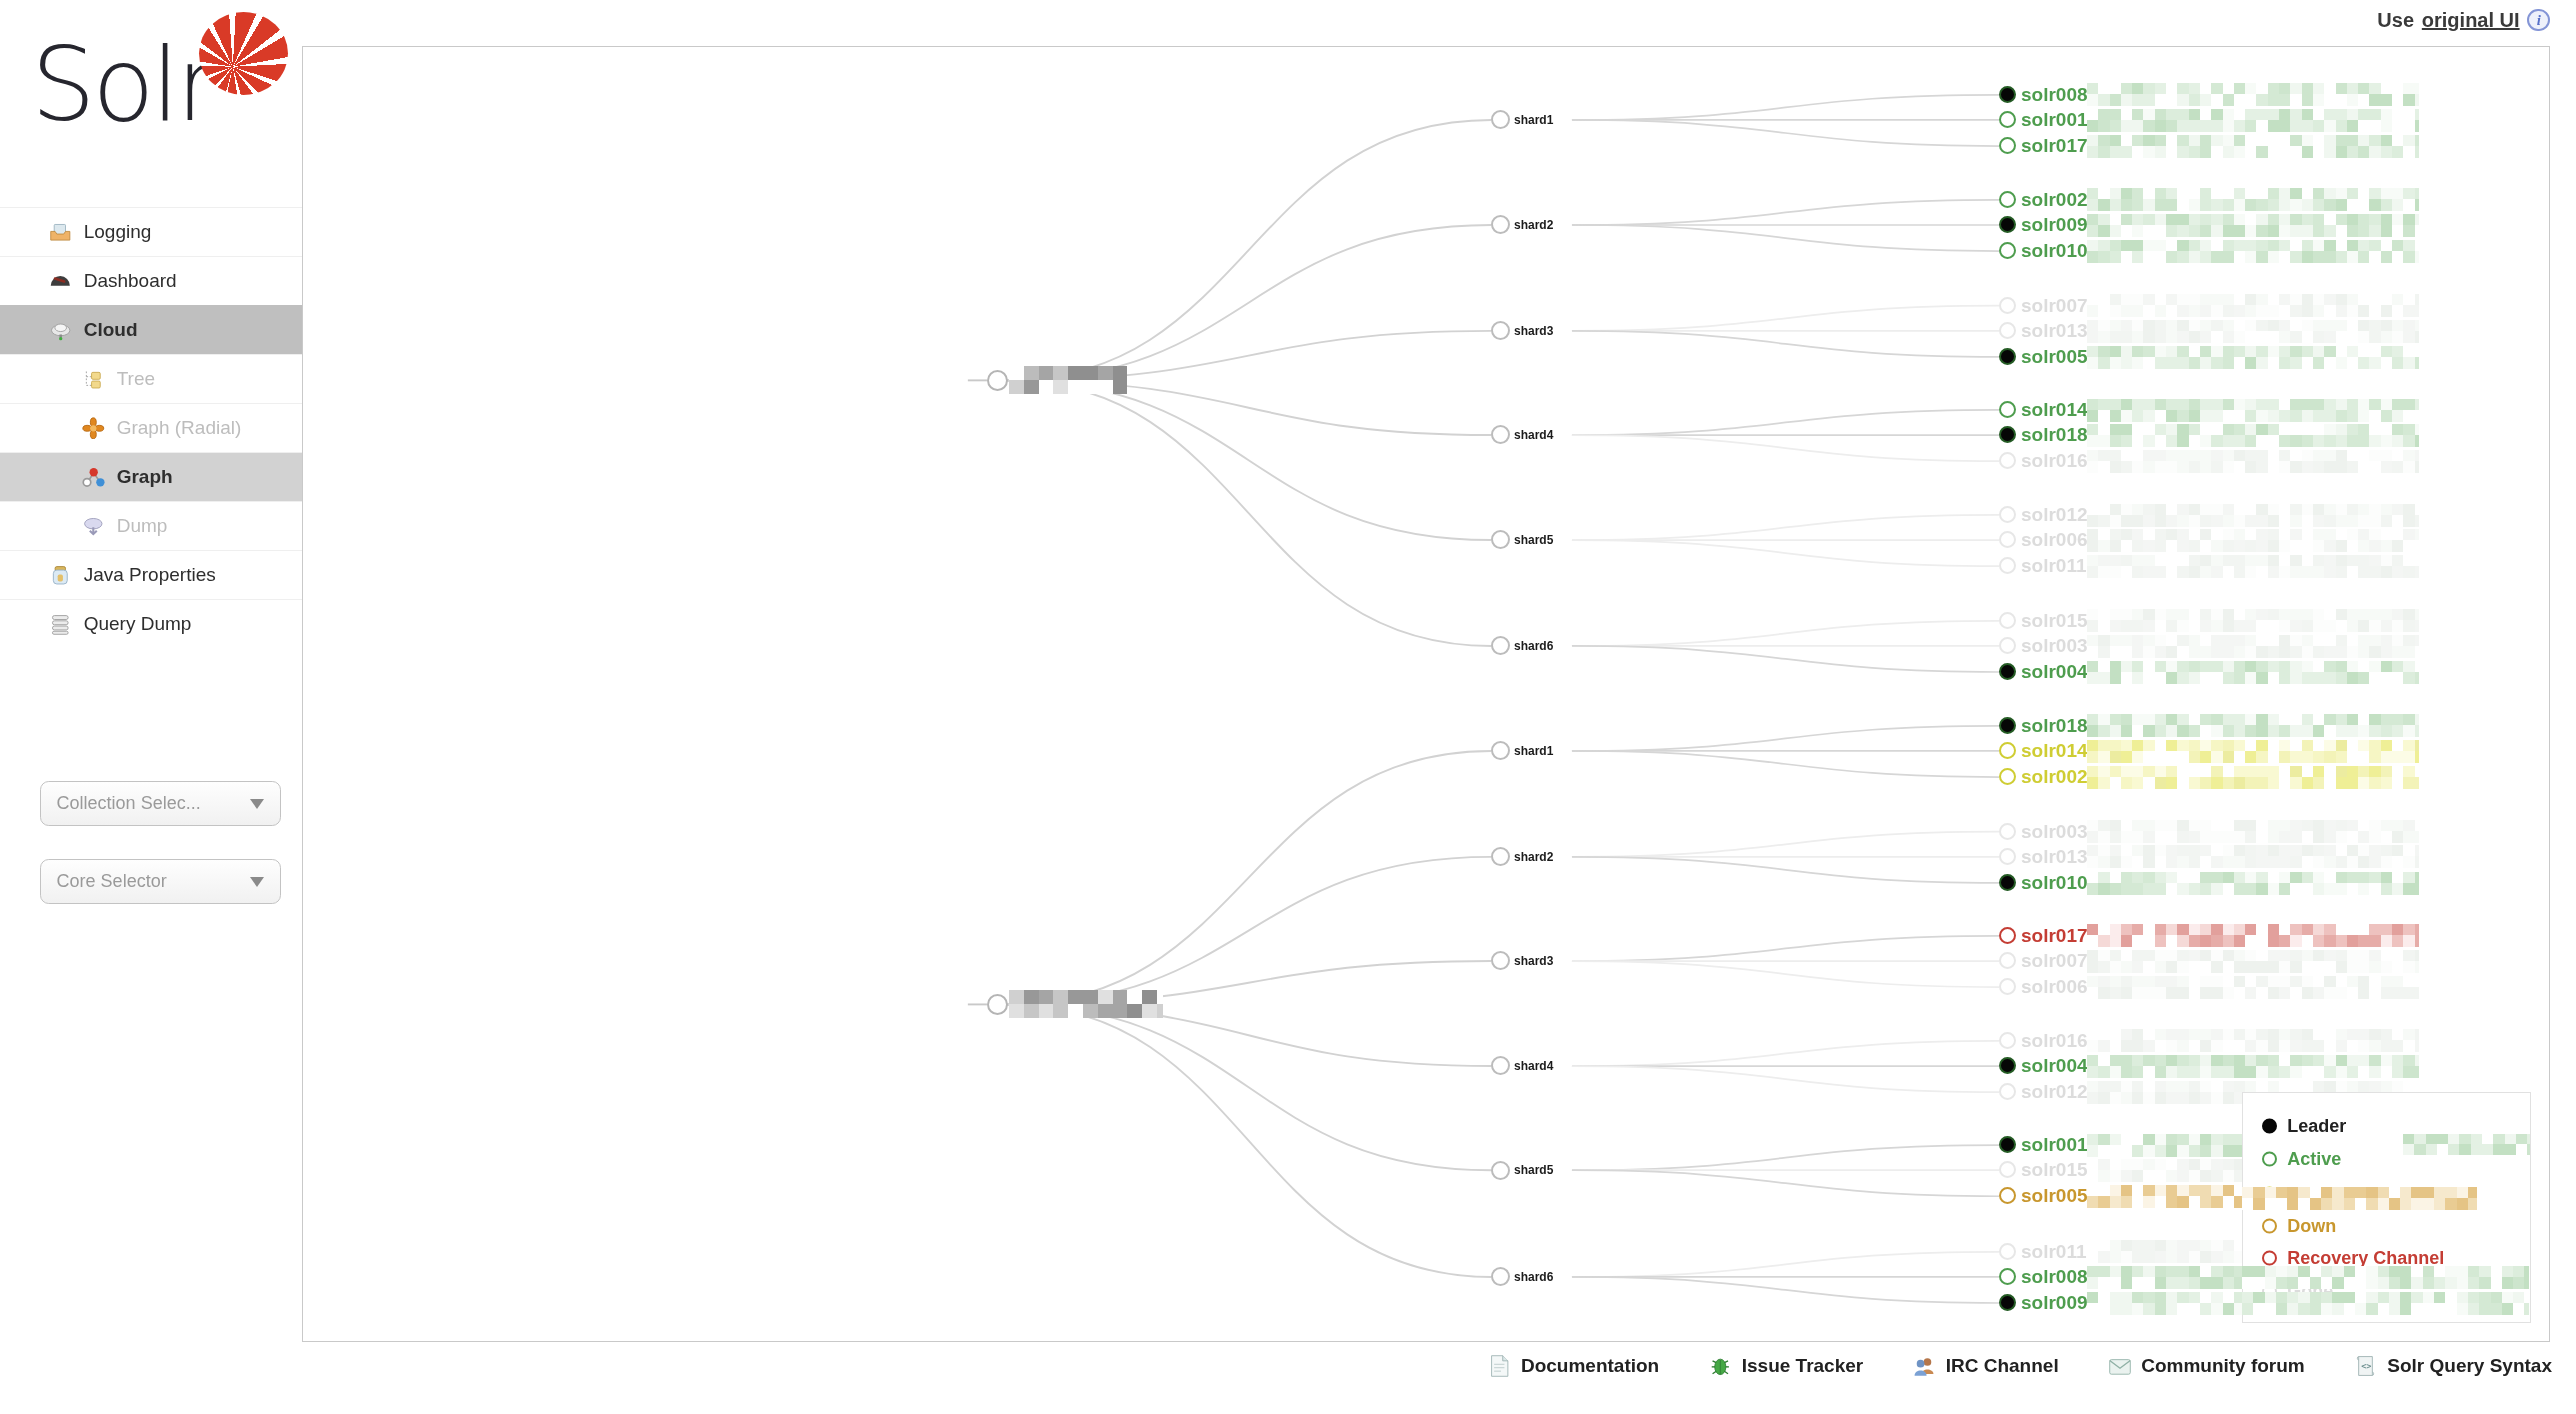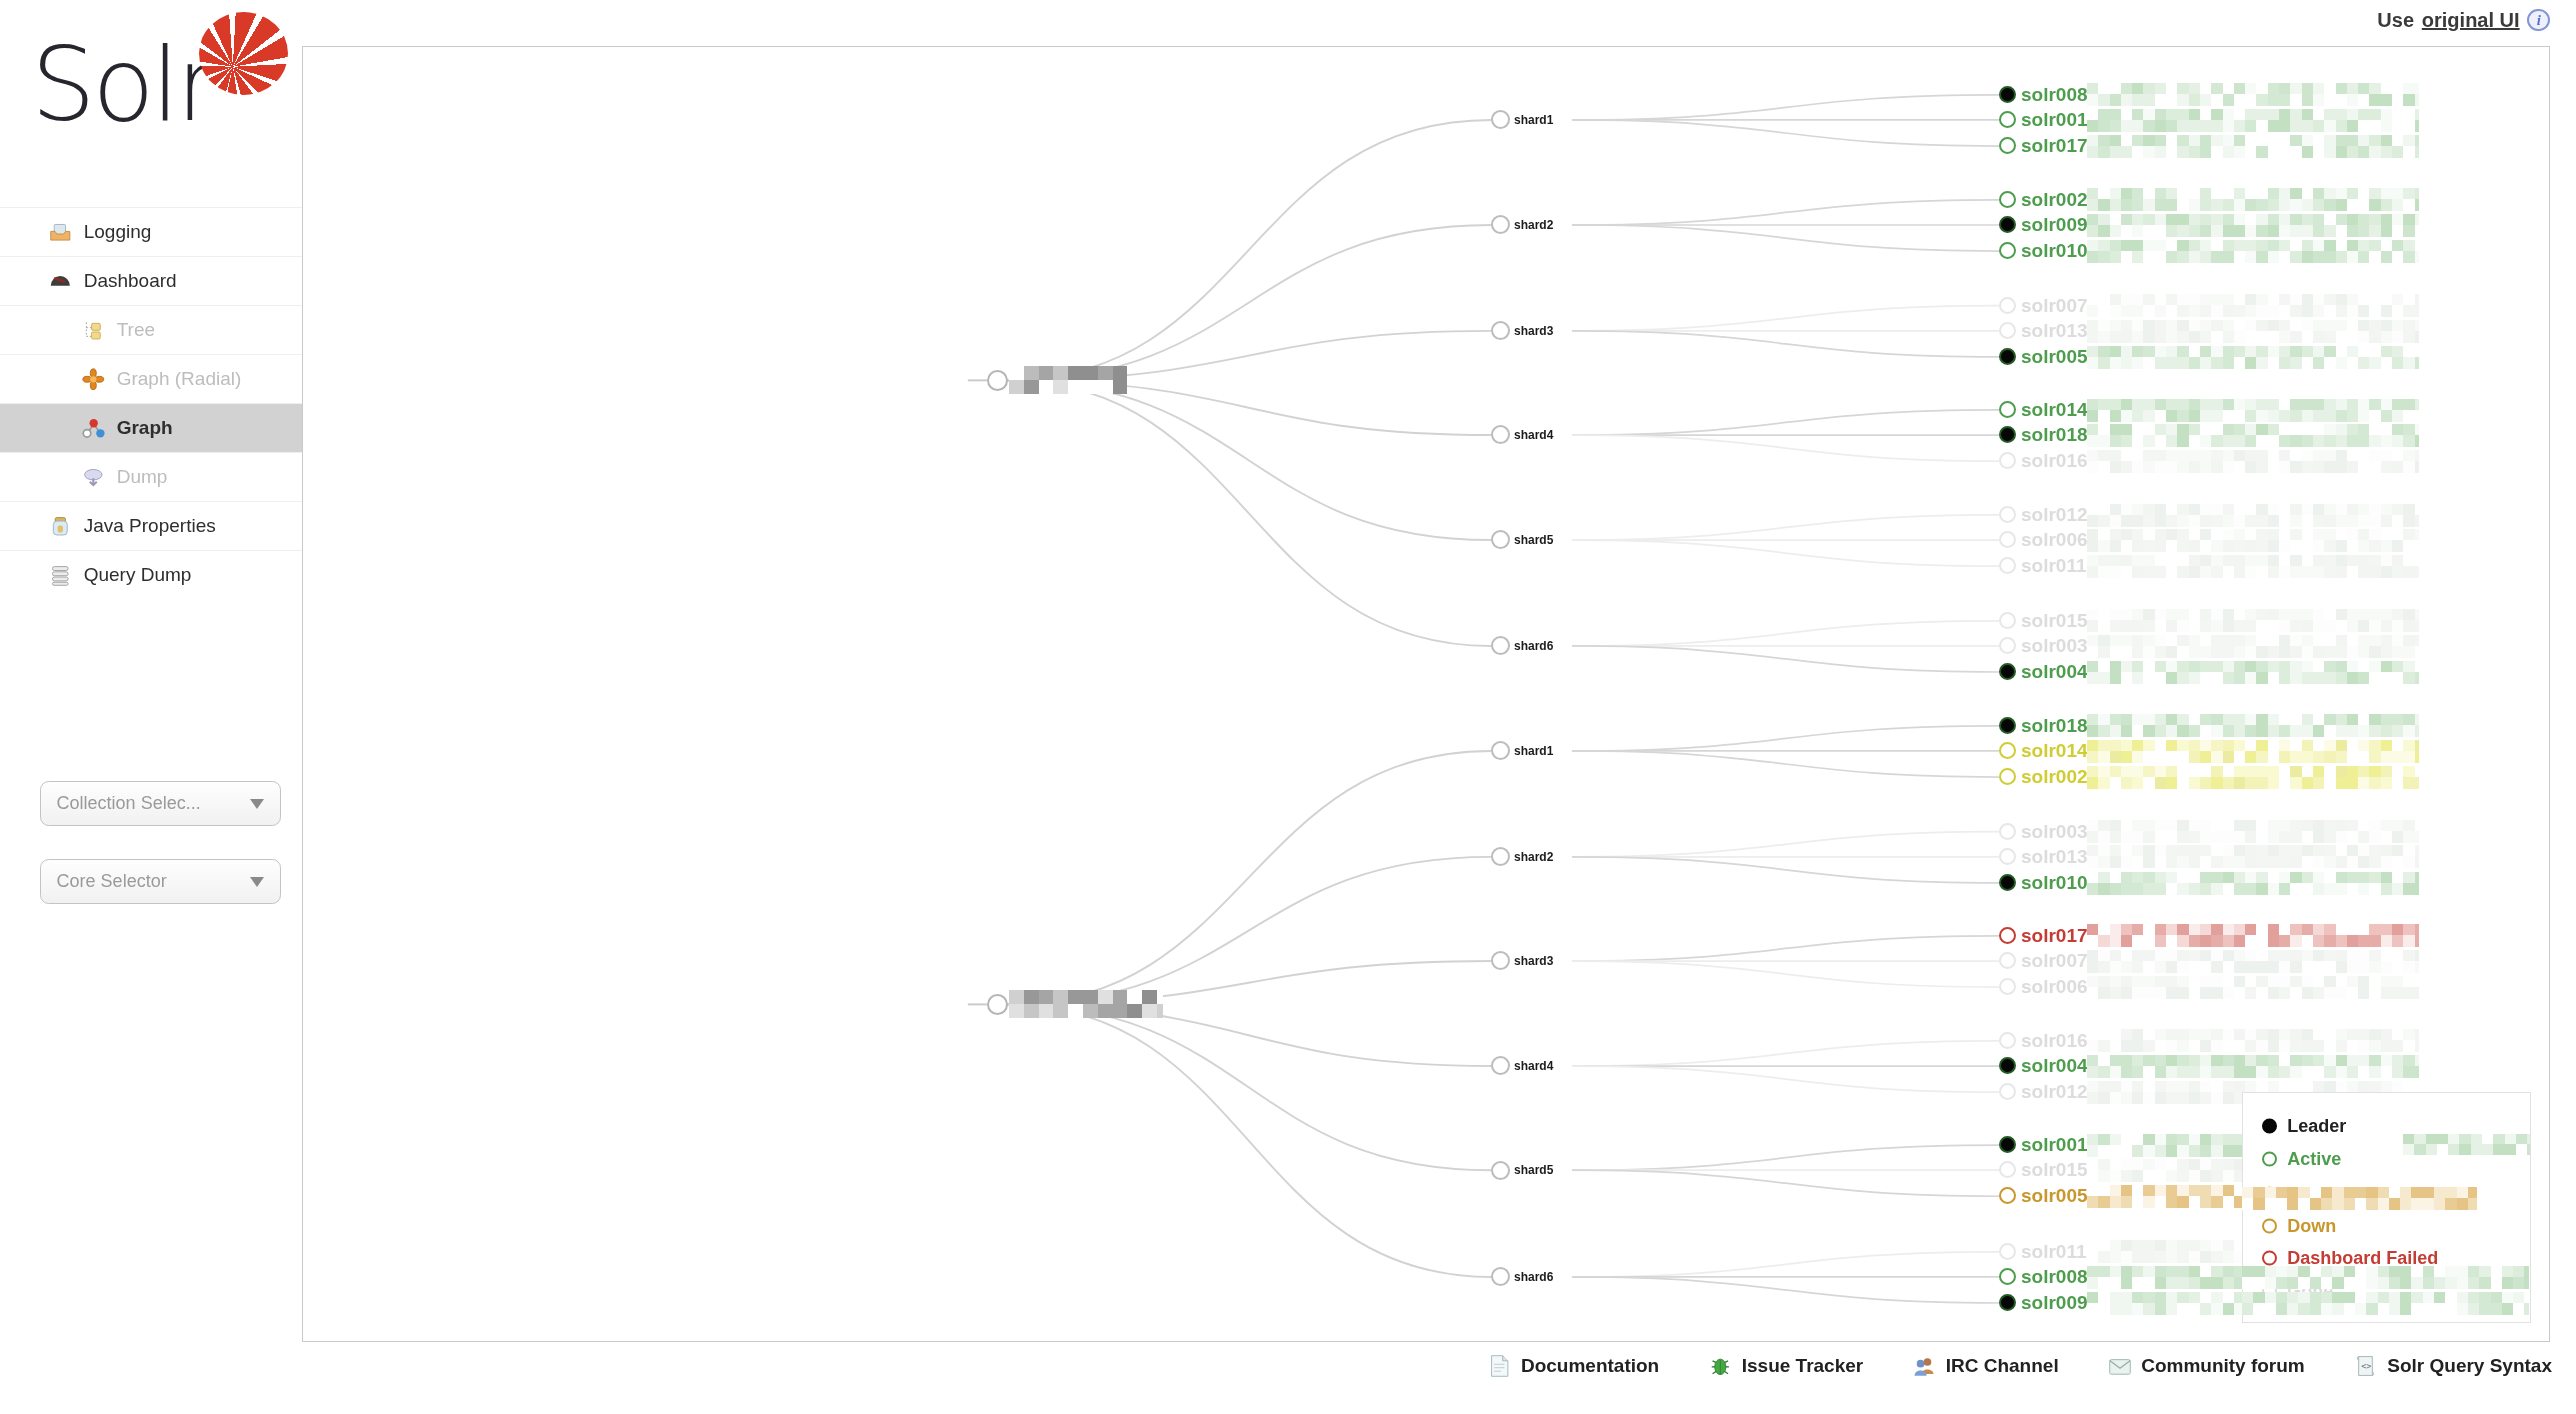--- a/index.html
+++ b/index.html
@@ -107,20 +107,31 @@
       </div>
       <div class="mi ">
         <span class="ic">
           <svg width="22.6" height="22.6" viewBox="0 0 26 26">
             <path d="M2 18 A11 11 0 0 1 24 18 Z" fill="#3d3d3d"></path>
             <rect x="5" y="10" width="14" height="3" rx="1.5" fill="#8a2d22" transform="rotate(18 12 12)"></rect>
           </svg>
         </span>
         <span>Dashboard</span>
       </div>
+      <div class="mi active">
+        <span class="ic">
+          <svg width="24" height="22.6" viewBox="0 0 28 26">
+            <ellipse cx="14" cy="13" rx="11" ry="6.5" fill="#e8e8e8" stroke="#9a9a9a"></ellipse>
+            <ellipse cx="14" cy="10" rx="7" ry="4.5" fill="#f5f5f5" stroke="#9a9a9a"></ellipse>
+            <rect x="12.5" y="18" width="3" height="4" fill="#8a8a8a"></rect>
+            <circle cx="14" cy="23" r="2" fill="#3fae3f"></circle>
+          </svg>
+        </span>
+        <span>Cloud</span>
+      </div>
       <div class="mi sub disabled">
         <span class="ic">
           <svg width="22.6" height="22.6" viewBox="0 0 26 26">
             <path d="M5 4 V20 H11" fill="none" stroke="#9a9a9a" stroke-dasharray="2 2"></path>
             <path d="M5 10 H11" stroke="#9a9a9a" stroke-dasharray="2 2"></path>
             <rect x="11" y="5" width="10" height="8" rx="1.5" fill="#f2d98c" stroke="#c9a94f"></rect>
             <rect x="11" y="15" width="10" height="8" rx="1.5" fill="#f2d98c" stroke="#c9a94f"></rect>
           </svg>
         </span>
         <span>Tree</span>
@@ -2810,21 +2821,21 @@
       <div class="legend-item" style="top: 101px;">
         <span class="lcircle " style="border-color: rgb(207, 205, 51);"></span>
         <span style="color: rgb(207, 205, 51);">Recovering</span>
       </div>
       <div class="legend-item" style="top: 133px;">
         <span class="lcircle " style="border-color: rgb(200, 151, 46);"></span>
         <span style="color: rgb(200, 151, 46);">Down</span>
       </div>
       <div class="legend-item" style="top: 165px;">
         <span class="lcircle " style="border-color: rgb(196, 61, 52);"></span>
-        <span style="color: rgb(196, 61, 52);">Dashboard Failed</span>
+        <span style="color: rgb(196, 61, 52);">Recovery Channel</span>
       </div>
       <div class="legend-item" style="top: 198px;">
         <span class="lcircle " style="border-color: rgb(220, 220, 220);"></span>
         <span style="color: rgb(220, 220, 220);">Gone</span>
       </div>
     </div>
 </main>
 
 <footer class="footer" id="footer">
     <div class="flink">

